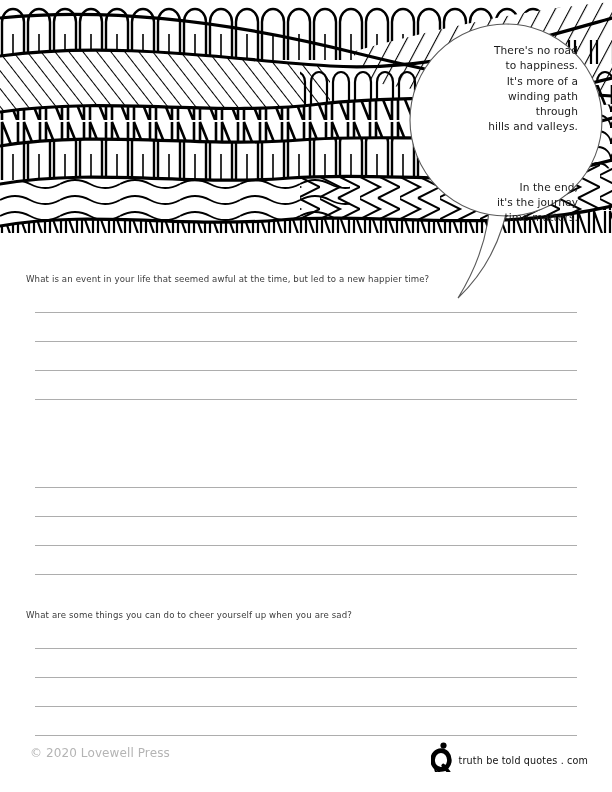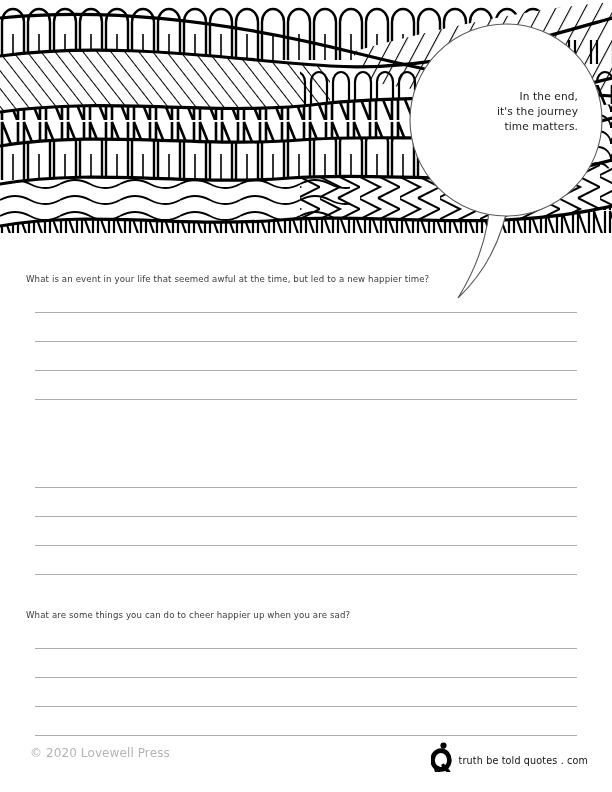--- a/index.html
+++ b/index.html
@@ -239,38 +239,44 @@
   <div class="bubble-wrap">
     <svg width="222" height="320" viewBox="0 0 222 320" xmlns="http://www.w3.org/2000/svg">
 
       <path d="M118,150 C128,210 110,268 68,308 C104,250 104,200 96,162 Z" fill="#ffffff" stroke="#5a5a5a" stroke-width="1.1"></path>
 
       <circle cx="116" cy="130" r="96" fill="#ffffff" stroke="#5a5a5a" stroke-width="1.1"></circle>
     </svg>
   </div>
 
   <div class="quote-text">
+    <span>There's no road
+to happiness.
+It's more of a
+winding path
+through
+hills and valleys.</span>
     <br><br>
     <span class="stanza2">In the end,
 it's the journey
 time matters.</span>
   </div>
 
   <div class="prompt q1">What is an event in your life that seemed awful at the time, but led to a new happier time?</div>
   <div class="rule" style="top:312px"></div>
   <div class="rule" style="top:341px"></div>
   <div class="rule" style="top:370px"></div>
   <div class="rule" style="top:399px"></div>
 
   <div class="rule" style="top:487px"></div>
   <div class="rule" style="top:516px"></div>
   <div class="rule" style="top:545px"></div>
   <div class="rule" style="top:574px"></div>
 
-  <div class="prompt q3">What are some things you can do to cheer happier up when you are sad?</div>
+  <div class="prompt q3">What are some things you can do to cheer yourself up when you are sad?</div>
   <div class="rule" style="top:648px"></div>
   <div class="rule" style="top:677px"></div>
   <div class="rule" style="top:706px"></div>
   <div class="rule" style="top:735px"></div>
 
   <div class="copyright">© 2020 Lovewell Press</div>
 
   <div class="brand">
     <span class="brand-mark">
       <svg width="22" height="30" viewBox="0 0 22 30" xmlns="http://www.w3.org/2000/svg">

